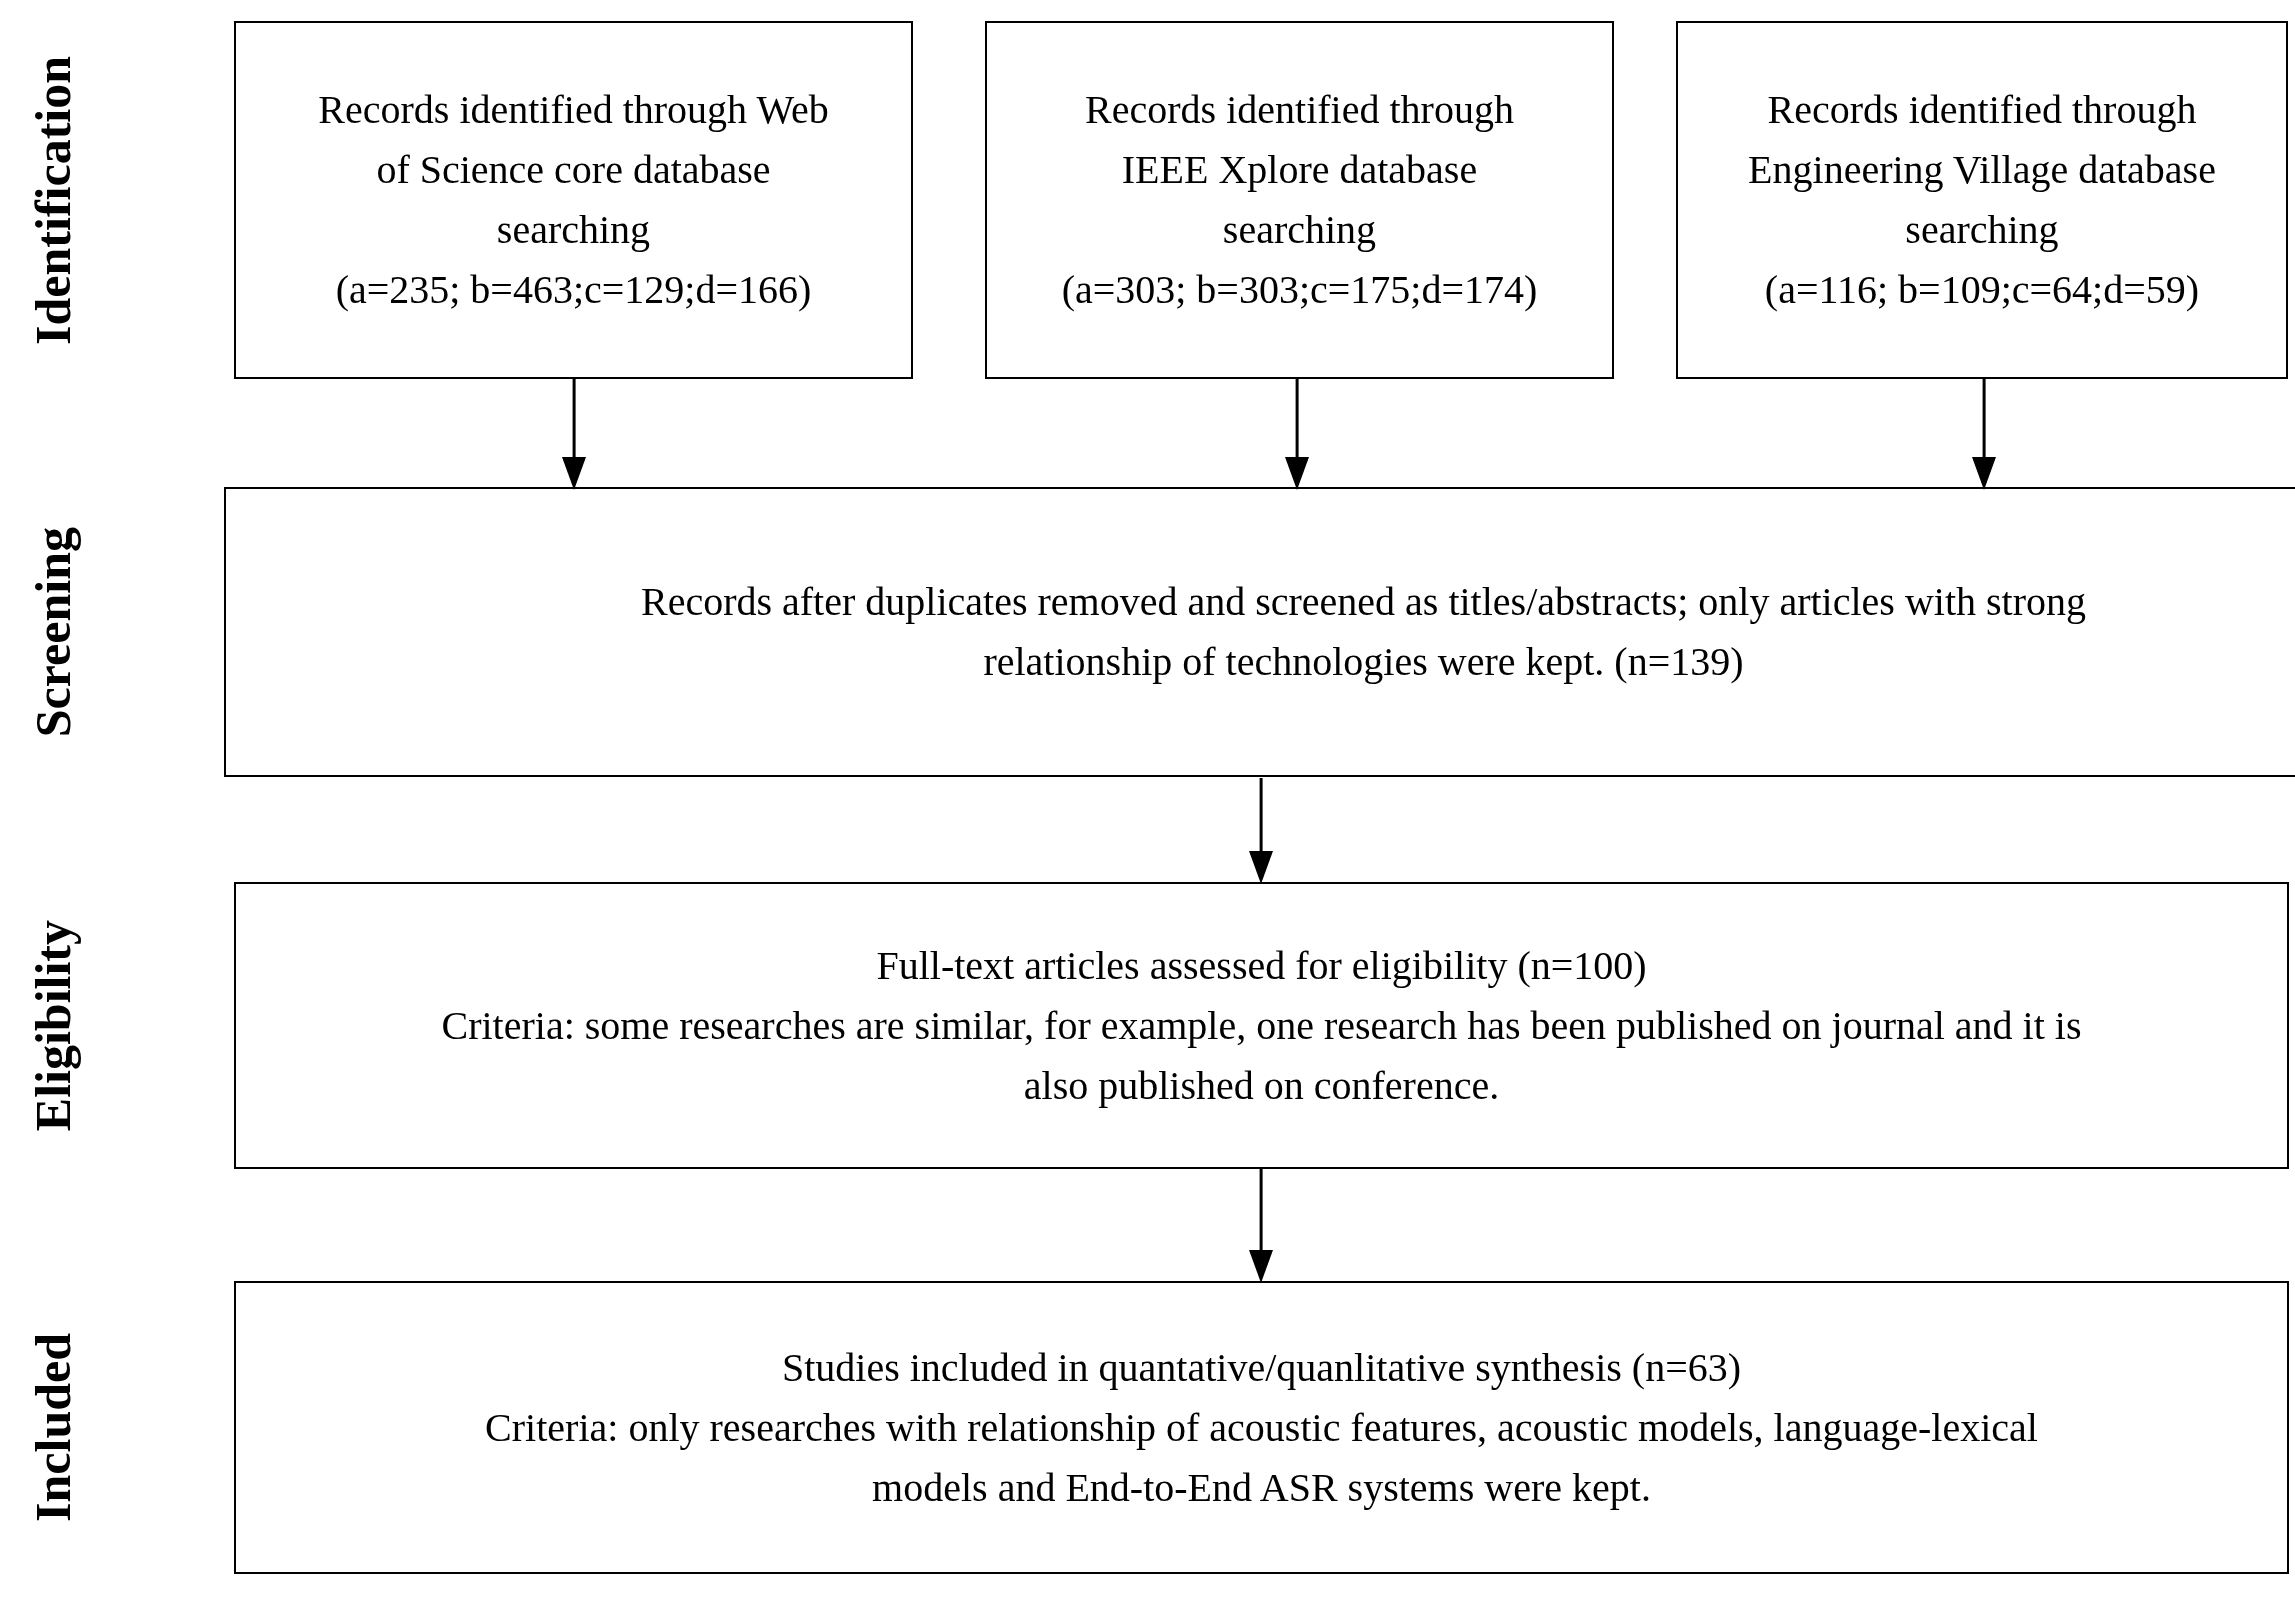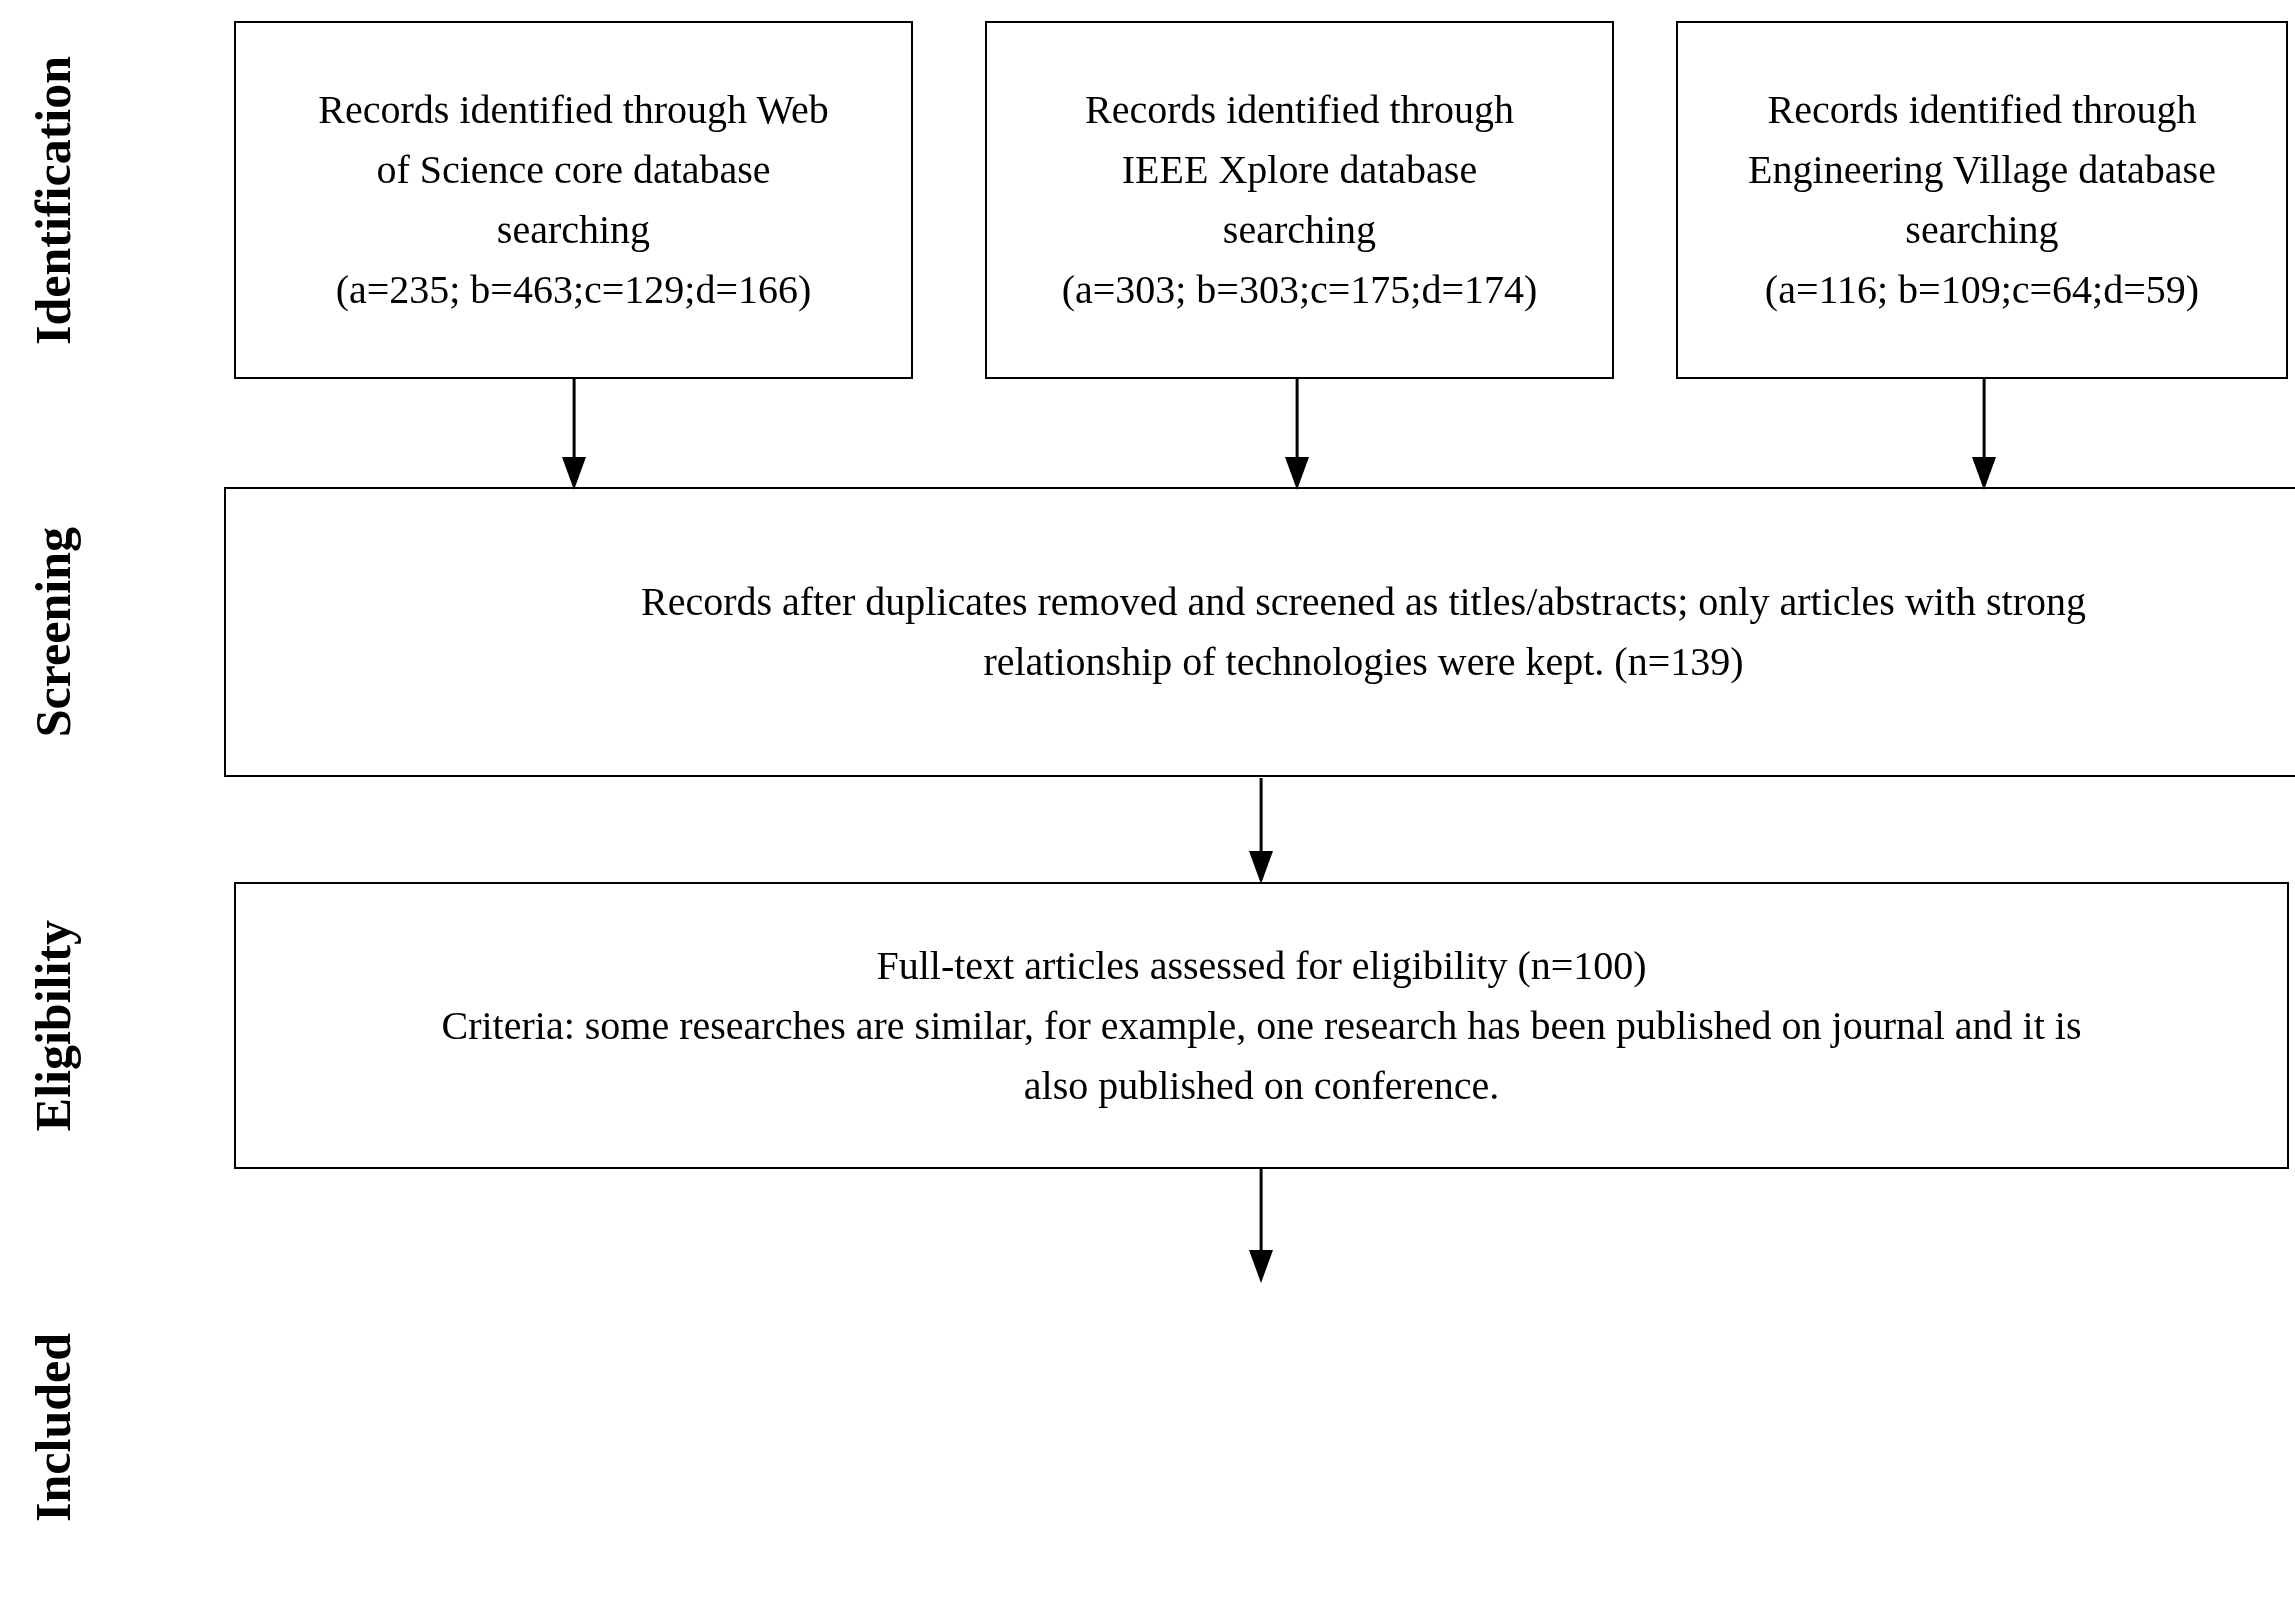--- a/index.html
+++ b/index.html
@@ -135,20 +135,25 @@
     <p class="boxtext">Records after duplicates removed and screened as titles/abstracts;  only articles with strong
 relationship of technologies were kept. (n=139)</p>
   </div>
 
   <div class="box box-eligibility">
     <p class="boxtext">Full-text articles assessed for eligibility (n=100)
 Criteria: some researches are similar, for example, one research has been published on journal and it is
 also published on conference.</p>
   </div>
 
+  <div class="box box-included">
+    <p class="boxtext">Studies included in quantative/quanlitative synthesis (n=63)
+Criteria: only researches with relationship of acoustic features, acoustic models, language-lexical
+models and End-to-End ASR systems were kept.</p>
+  </div>
 
   <div class="arrow arrow-wos">
     <span class="shaft"></span>
     <span class="head"></span>
   </div>
   <div class="arrow arrow-ieee">
     <span class="shaft"></span>
     <span class="head"></span>
   </div>
   <div class="arrow arrow-ev">

